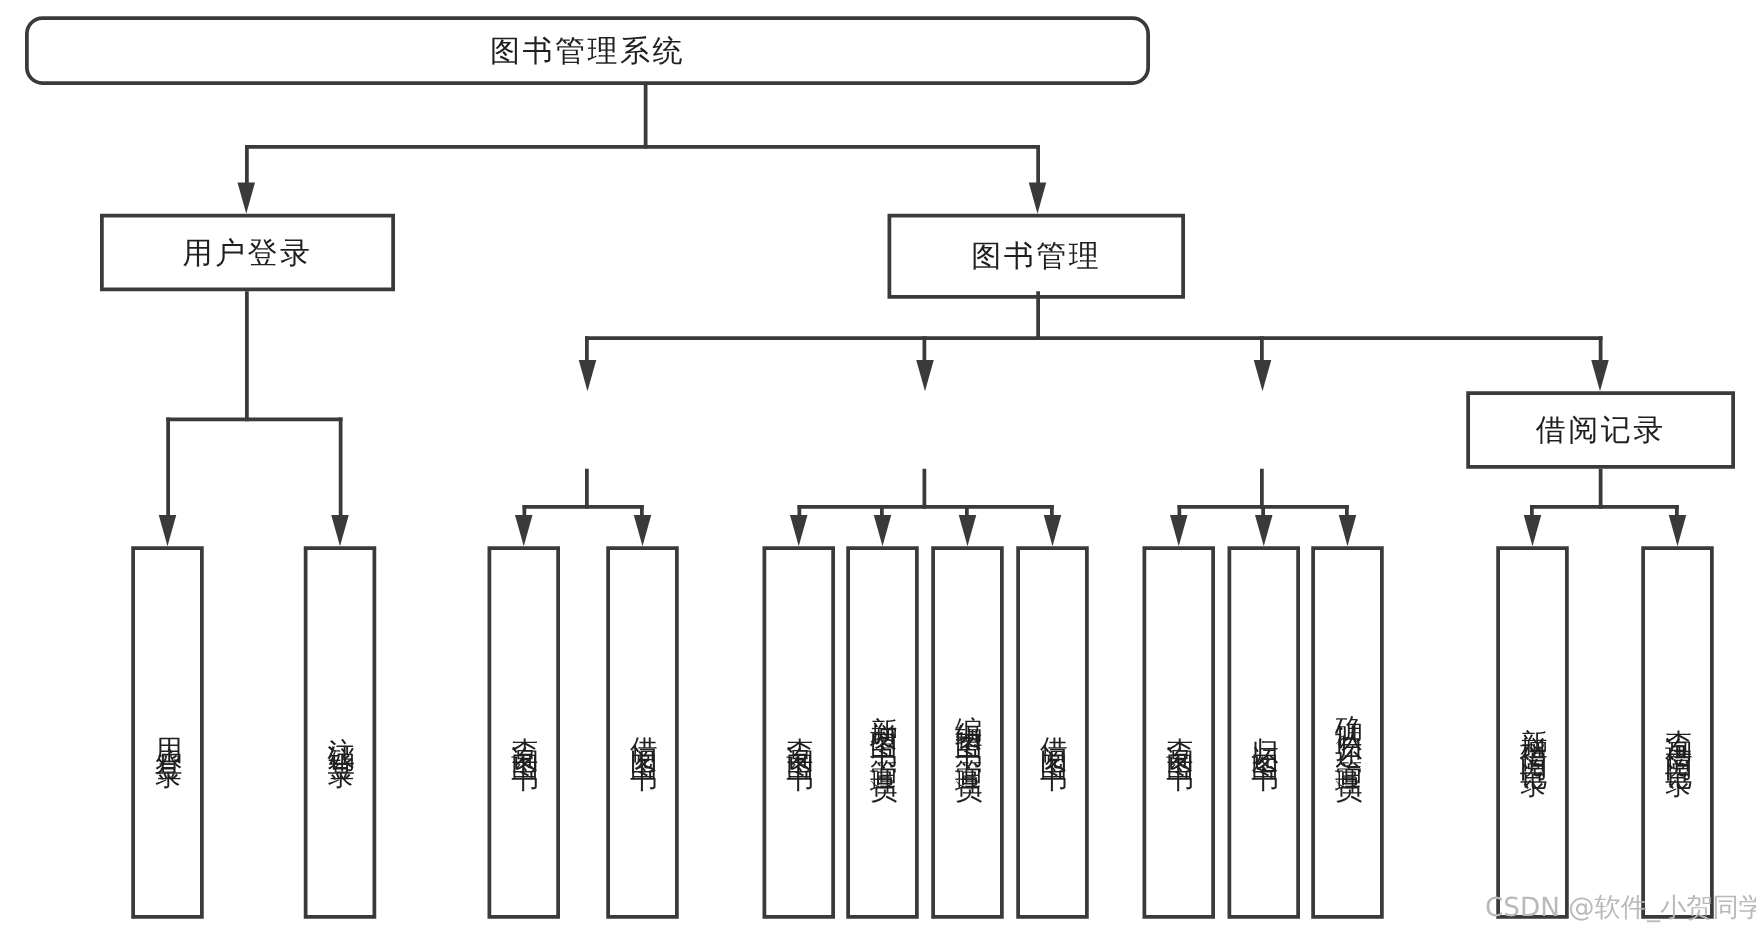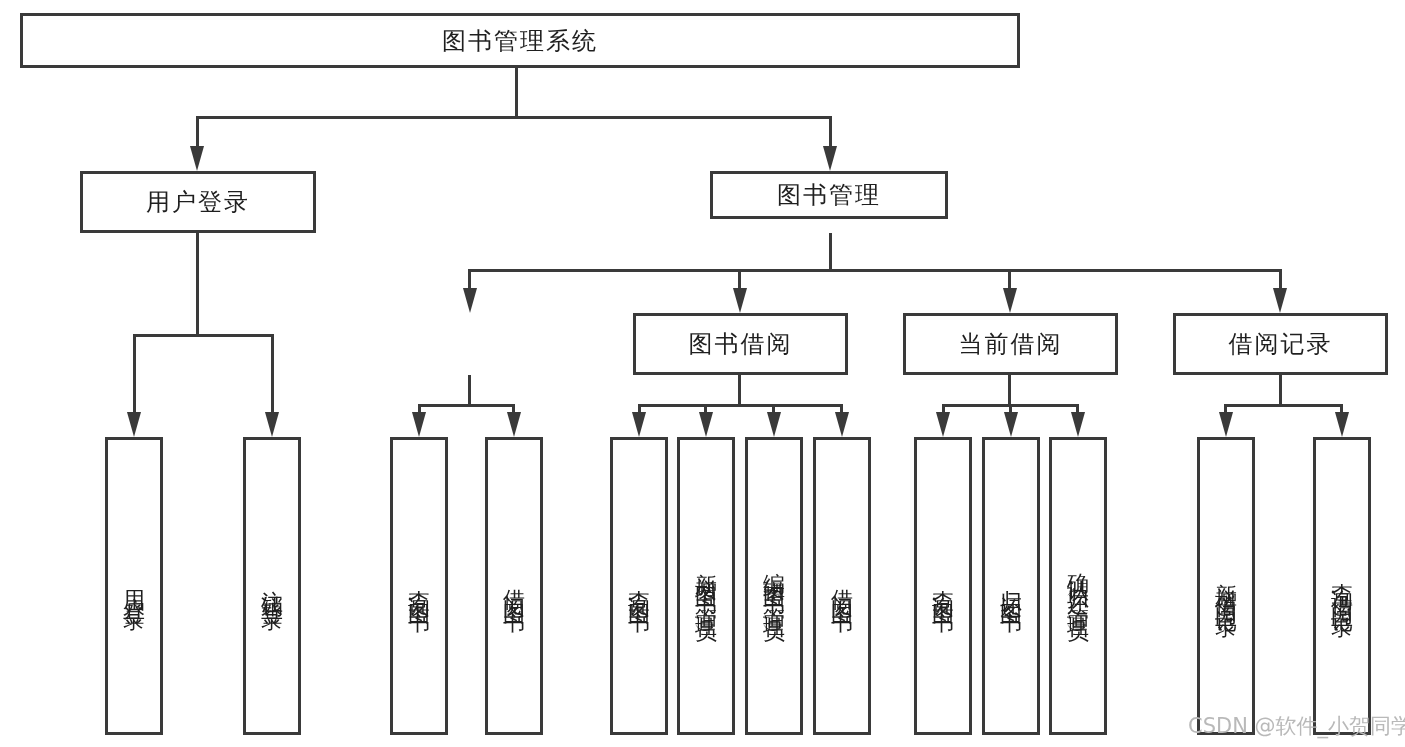--- a/index.html
+++ b/index.html
@@ -22,23 +22,23 @@
   .arrow{
     position:absolute;width:0;height:0;
     border-left:7px solid transparent;border-right:7px solid transparent;
     border-top:25px solid #3a3a3a;
   }
   #watermark{
     position:absolute;left:1188px;top:712px;color:#b9b9b9;
     font-size:21px;white-space:nowrap;
   }
   
-  #n-root{left:20px;top:13px;width:1000px;height:55px;}
+  #n-root{left:20px;top:13px;width:900px;height:55px;border-radius:14px;}
   #n-login{left:80px;top:171px;width:236px;height:62px;}
-  #n-mgmt{left:710px;top:171px;width:238px;height:48px;}
+  #n-mgmt{left:710px;top:171px;width:238px;height:68px;}
   #n-l3-0{left:363px;top:313px;width:215px;height:62px;}
   #n-l3-1{left:633px;top:313px;width:215px;height:62px;}
   #n-l3-2{left:903px;top:313px;width:215px;height:62px;}
   #n-l3-3{left:1173px;top:313px;width:215px;height:62px;justify-content:center;}
   #lf-0{left:105px;}  #lf-1{left:243px;}
   #lf-2{left:390px;}  #lf-3{left:485px;}
   #lf-4{left:610px;}  #lf-5{left:677px;} #lf-6{left:745px;} #lf-7{left:813px;}
   #lf-8{left:914px;}  #lf-9{left:982px;} #lf-10{left:1049px;}
   #lf-11{left:1197px;} #lf-12{left:1313px;}
 </style>
@@ -51,26 +51,20 @@
       <span>图书管理系统</span>
     </div>
 
   <div class="box" id="n-login">
       <span>用户登录</span>
     </div>
   <div class="box" id="n-mgmt">
       <span>图书管理</span>
     </div>
 
-  <div class="box" id="n-l3-1">
-      <span>图书借阅</span>
-    </div>
-  <div class="box" id="n-l3-2">
-      <span>当前借阅</span>
-    </div>
   <div class="box" id="n-l3-3">
       <span>借阅记录</span>
     </div>
 
   <div class="box vbox" id="lf-0">
       <span class="vtext">用户登录</span>
     </div>
   <div class="box vbox" id="lf-1">
       <span class="vtext">注销登录</span>
     </div>

